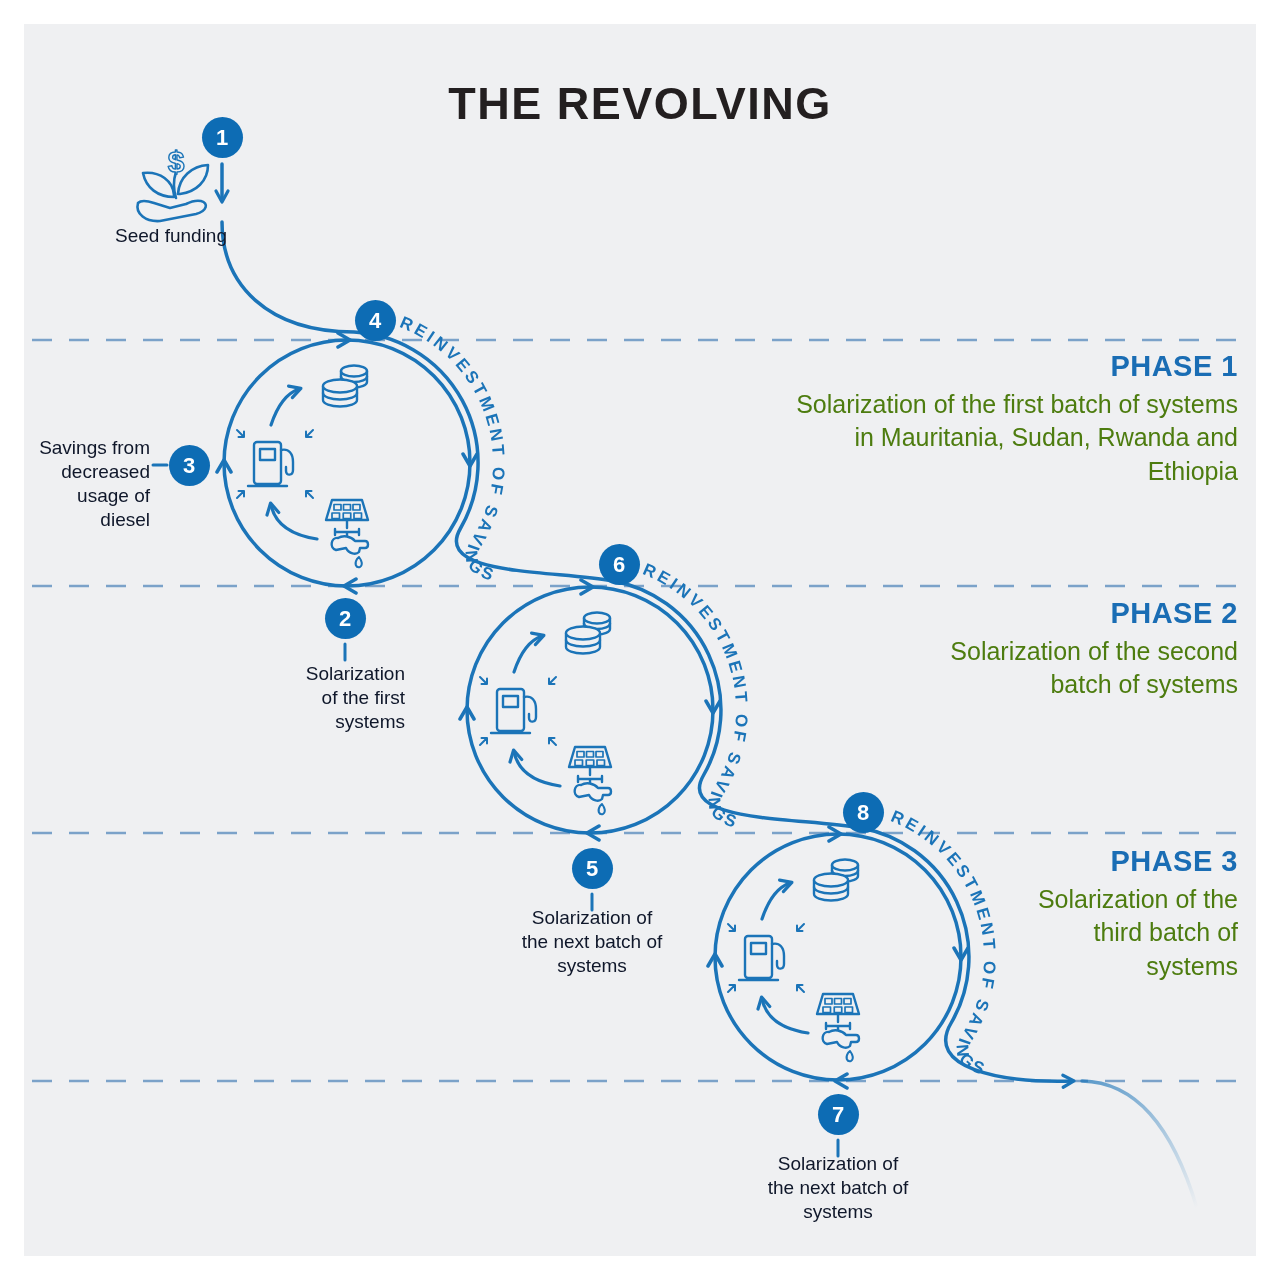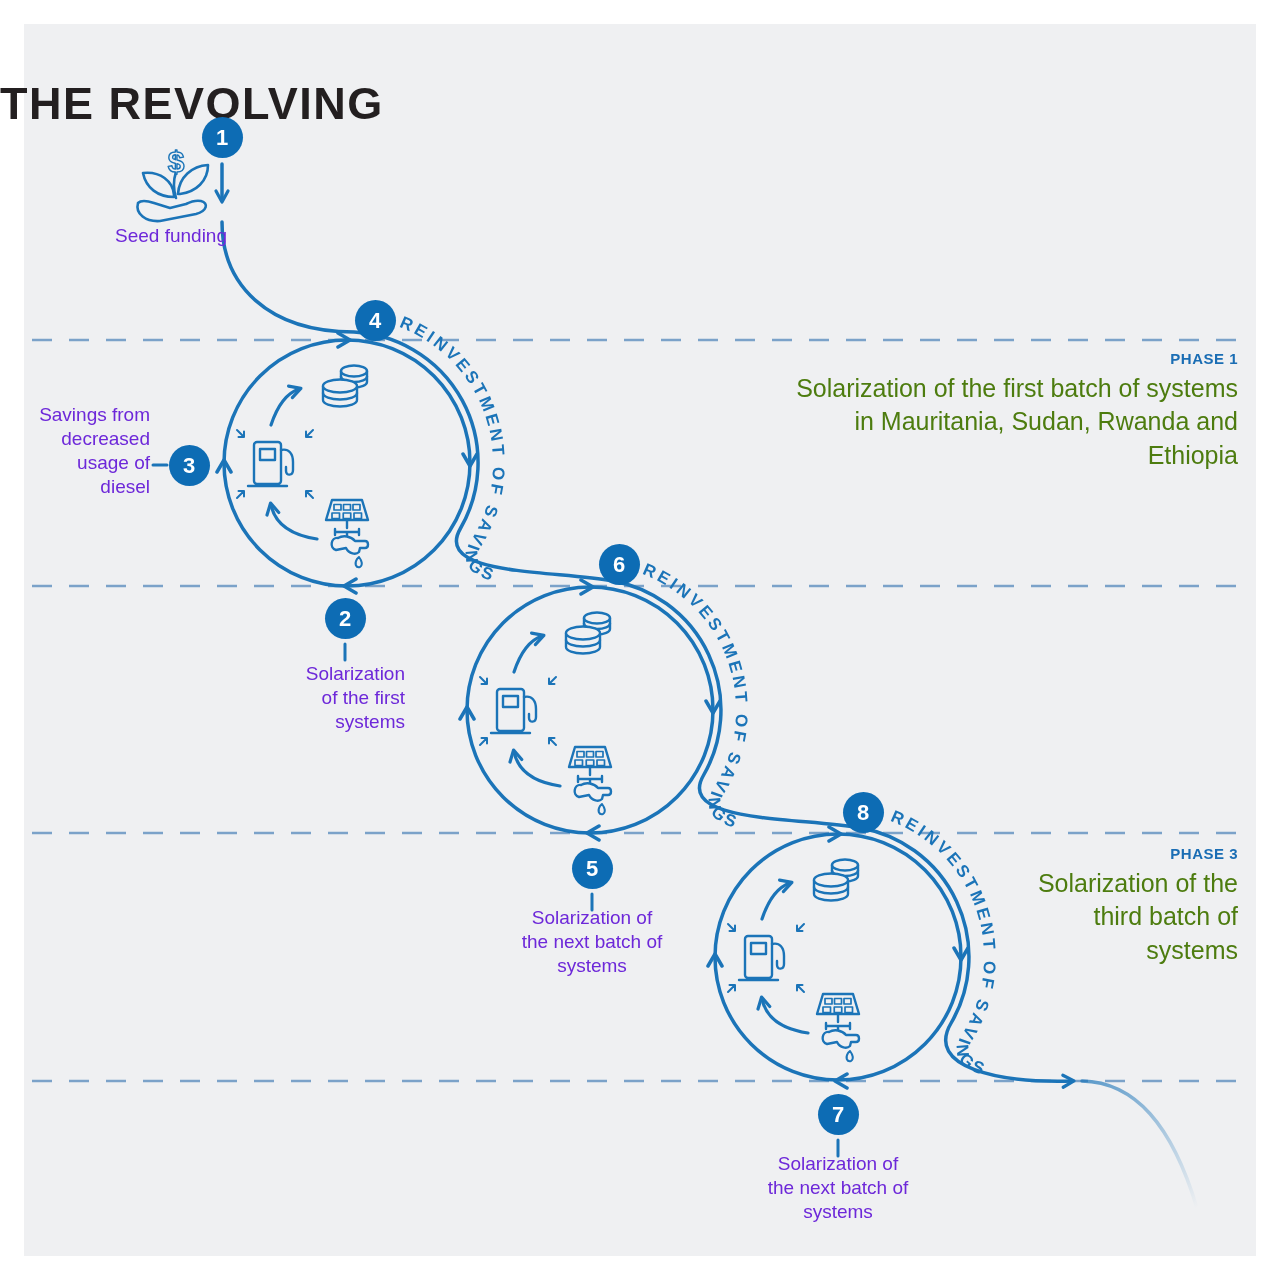--- a/index.html
+++ b/index.html
@@ -1,28 +1,28 @@
 <!DOCTYPE html>
 <html><head>
 <meta charset="utf-8">
 <style>
   html,body{margin:0;padding:0;background:#ffffff;}
   .stage{position:relative;width:1280px;height:1280px;background:#ffffff;overflow:hidden;
          font-family:"Liberation Sans", sans-serif;}
   .panel{position:absolute;left:24px;top:24px;right:24px;bottom:24px;background:#eff0f2;}
   svg.diagram{position:absolute;left:0;top:0;}
-  .title{position:absolute;left:0;right:0;top:74px;text-align:left;color:#231f20;
+  .title{position:absolute;left:0;right:0;top:74px;text-align:center;color:#231f20;
          font-size:45px;font-weight:bold;letter-spacing:1.5px;line-height:1.32;}
   .badge{position:absolute;width:41px;height:41px;border-radius:50%;background:#0d6cb4;
          color:#ffffff;font-size:22px;font-weight:bold;line-height:41px;text-align:center;}
-  .glabel{position:absolute;color:#6d28d9;font-size:19px;line-height:1.26;}
+  .glabel{position:absolute;color:#0f172a;font-size:19px;line-height:1.26;}
   .center{text-align:center;}
   .rightal{text-align:right;}
   .phase{position:absolute;right:42px;text-align:right;}
-  .phase .pname{color:#1a6db4;font-size:15px;font-weight:bold;letter-spacing:.5px;margin-bottom:5px;}
+  .phase .pname{color:#1a6db4;font-size:29px;font-weight:bold;letter-spacing:.5px;margin-bottom:5px;}
   .phase .pdesc{color:#4d7c0f;font-size:25px;line-height:1.33;}
   .curve-text{font-family:"Liberation Sans",sans-serif;font-size:17px;font-weight:600;
               letter-spacing:3.2px;fill:#1b74b8;}
 </style>
 </head>
 <body>
 
 <div class="stage">
   <div class="panel"></div>
 
@@ -155,26 +155,30 @@
   <div class="badge" style="left:201.5px;top:116.5px;">1</div>
   <div class="badge" style="left:324.5px;top:597.5px;">2</div>
   <div class="badge" style="left:168.5px;top:444.5px;">3</div>
   <div class="badge" style="left:354.5px;top:299.5px;">4</div>
   <div class="badge" style="left:571.5px;top:847.5px;">5</div>
   <div class="badge" style="left:598.5px;top:543.5px;">6</div>
   <div class="badge" style="left:817.5px;top:1093.5px;">7</div>
   <div class="badge" style="left:842.5px;top:791.5px;">8</div>
 
   <div class="glabel center" style="left:109px;top:224px;width:124px;">Seed funding</div>
-  <div class="glabel rightal" style="left:26px;top:403px;width:124px;">Savings from decreased usage of diesel</div>
+  <div class="glabel rightal" style="left:26px;top:436px;width:124px;">Savings from decreased usage of diesel</div>
   <div class="glabel center" style="left:285px;top:662px;width:120px;text-align:right;">Solarization of the first systems</div>
   <div class="glabel center" style="left:517px;top:906px;width:150px;">Solarization of the next batch of systems</div>
   <div class="glabel center" style="left:763px;top:1152px;width:150px;">Solarization of the next batch of systems</div>
 
   <div class="phase" style="top:350px;">
     <div class="pname">PHASE 1</div>
     <div class="pdesc" style="max-width:460px;">Solarization of the first batch of systems in Mauritania, Sudan, Rwanda and Ethiopia</div>
   </div>
+  <div class="phase" style="top:597px;">
+    <div class="pname">PHASE 2</div>
+    <div class="pdesc" style="max-width:330px;">Solarization of the second batch of systems</div>
+  </div>
   <div class="phase" style="top:845px;">
     <div class="pname">PHASE 3</div>
     <div class="pdesc" style="max-width:220px;margin-left:48px;">Solarization of the third batch of systems</div>
   </div>
 </div>
 
 </body></html>

